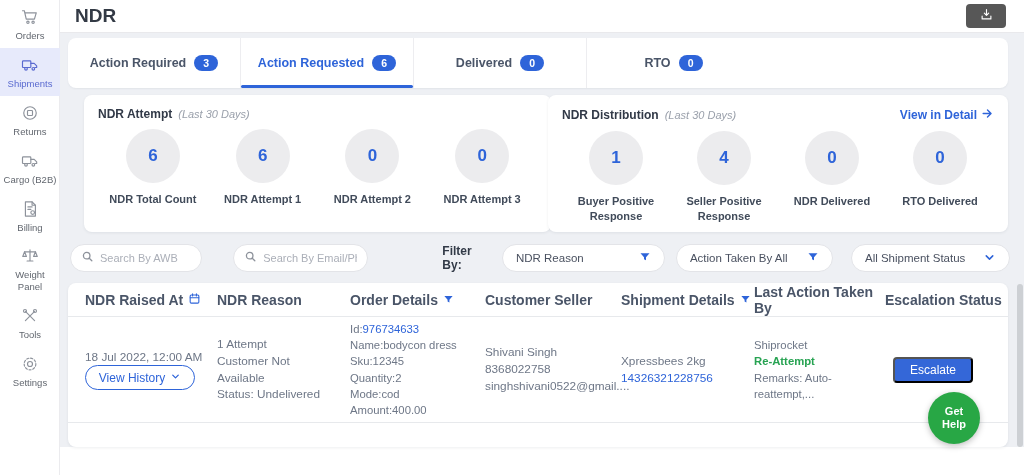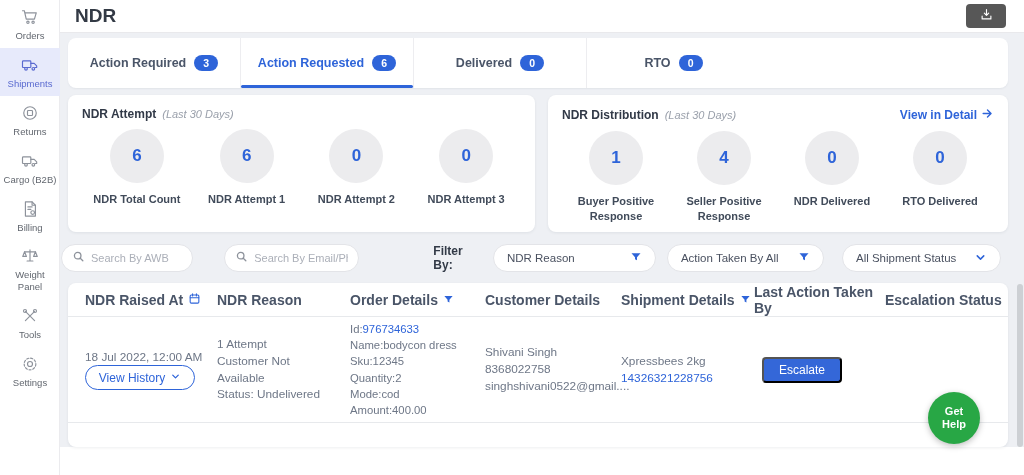--- a/index.html
+++ b/index.html
@@ -25,32 +25,32 @@
   
   .tabs-card { position:absolute; left:68px; top:38px; width:940px; height:50px; background:#fff; border-radius:8px; box-shadow:0 1px 2px rgba(40,50,70,.06); display:flex; overflow:hidden; }
   .tab { width:173px; height:50px; display:flex; align-items:center; justify-content:center; gap:8px; border-right:1px solid #ededf0; font-size:12.5px; font-weight:bold; color:#4a5568; position:relative; cursor:pointer; }
   .tab:nth-child(4) { border-right:none; }
   .tab .badge { background:#2e64d9; color:#fff; font-size:10.5px; font-weight:bold; min-width:24px; height:16px; padding:0 8px; border-radius:9px; display:flex; align-items:center; justify-content:center; }
   .tab.active { color:#2e64d9; }
   .tab.active::after { content:""; position:absolute; left:0; right:0; bottom:0; height:3px; background:#2e64d9; border-radius:2px; }
   .tabs-filler { flex:1; }
   
   .sum-card { position:absolute; top:95px; background:#fff; border-radius:8px; box-shadow:0 1px 3px rgba(40,50,70,.08); padding:12px 14px 10px; }
-  .sum-card.attempt { left:68px; width:467px; height:137px; }
+  .sum-card.attempt { left:84px; width:467px; height:137px; }
   .sum-card.distribution { left:548px; width:460px; height:137px; }
   .card-head { display:flex; align-items:baseline; }
   .card-title { font-size:12px; font-weight:bold; color:#313947; }
   .card-period { font-size:11px; font-style:italic; color:#9aa0ab; margin-left:6px; }
   .card-link { margin-left:auto; font-size:12px; font-weight:bold; color:#2e64d9; display:flex; align-items:center; gap:4px; cursor:pointer; }
   .stats-row { display:flex; margin-top:8px; }
   .stat { flex:1; display:flex; flex-direction:column; align-items:center; }
   .stat-circle { width:54px; height:54px; border-radius:50%; background:#ececee; display:flex; align-items:center; justify-content:center; font-size:17px; font-weight:bold; color:#2e64d9; }
   .stat-label { margin-top:9px; font-size:11px; font-weight:bold; color:#414b5a; text-align:center; line-height:1.35; max-width:112px; }
   
-  .filter-bar { position:absolute; left:61px; top:243px; width:940px; height:30px; display:flex; align-items:center; }
+  .filter-bar { position:absolute; left:70px; top:243px; width:940px; height:30px; display:flex; align-items:center; }
   .search-pill { height:28px; background:#fff; border:1px solid #e3e4e8; border-radius:14px; display:flex; align-items:center; padding:0 10px; gap:6px; color:#9aa0ab; }
   .search-pill input { border:none; outline:none; width:100%; font-size:11px; color:#6e7787; font-family:"Liberation Sans",sans-serif; background:transparent; }
   .search-pill input::placeholder { color:#abafb8; }
   .sp-awb { width:133px; }
   .sp-contact { width:136px; margin-left:31px; }
   .filter-by { margin-left:74px; font-size:12px; font-weight:bold; color:#323a47; }
   .drop-pill { height:28px; background:#fff; border:1px solid #e3e4e8; border-radius:14px; display:flex; align-items:center; justify-content:space-between; padding:0 13px; font-size:11.5px; color:#4a5160; cursor:pointer; }
   .dp-reason { width:164px; margin-left:8px; }
   .dp-action { width:158px; margin-left:11px; }
   .dp-status { width:160px; margin-left:18px; }
@@ -309,21 +309,21 @@
     </div>
     <div class="th-cell">
       <span>Order Details</span>
       <span>
         <svg width="11" height="11" viewBox="0 0 24 24">
             <path d="M3 4.5h18L14 12.5v6l-4-2.2v-3.8z" fill="#2e64d9"></path>
           </svg>
       </span>
     </div>
     <div class="th-cell">
-      <span>Customer Details</span>
+      <span>Customer Seller</span>
     </div>
     <div class="th-cell">
       <span>Shipment Details</span>
       <span>
         <svg width="11" height="11" viewBox="0 0 24 24">
             <path d="M3 4.5h18L14 12.5v6l-4-2.2v-3.8z" fill="#2e64d9"></path>
           </svg>
       </span>
     </div>
     <div class="th-cell">
@@ -361,20 +361,25 @@
     </div>
     <div class="t-cell">
       <span>Shivani Singh</span>
       <span>8368022758</span>
       <span>singhshivani0522@gmail....</span>
     </div>
     <div class="t-cell">
       <span>Xpressbees 2kg</span>
       <span class="blue-link">14326321228756</span>
     </div>
+    <div class="t-cell small-cell">
+      <span>Shiprocket</span>
+      <span class="green-bold">Re-Attempt</span>
+      <span>Remarks: Auto-reattempt,...</span>
+    </div>
     <div class="t-cell" style="align-items:flex-start;">
       <button class="escalate-btn">Escalate</button>
     </div>
   </div>
 </section>
 
 <div class="scroll-thumb"></div>
 
 <div class="get-help">
   <span>Get</span>

